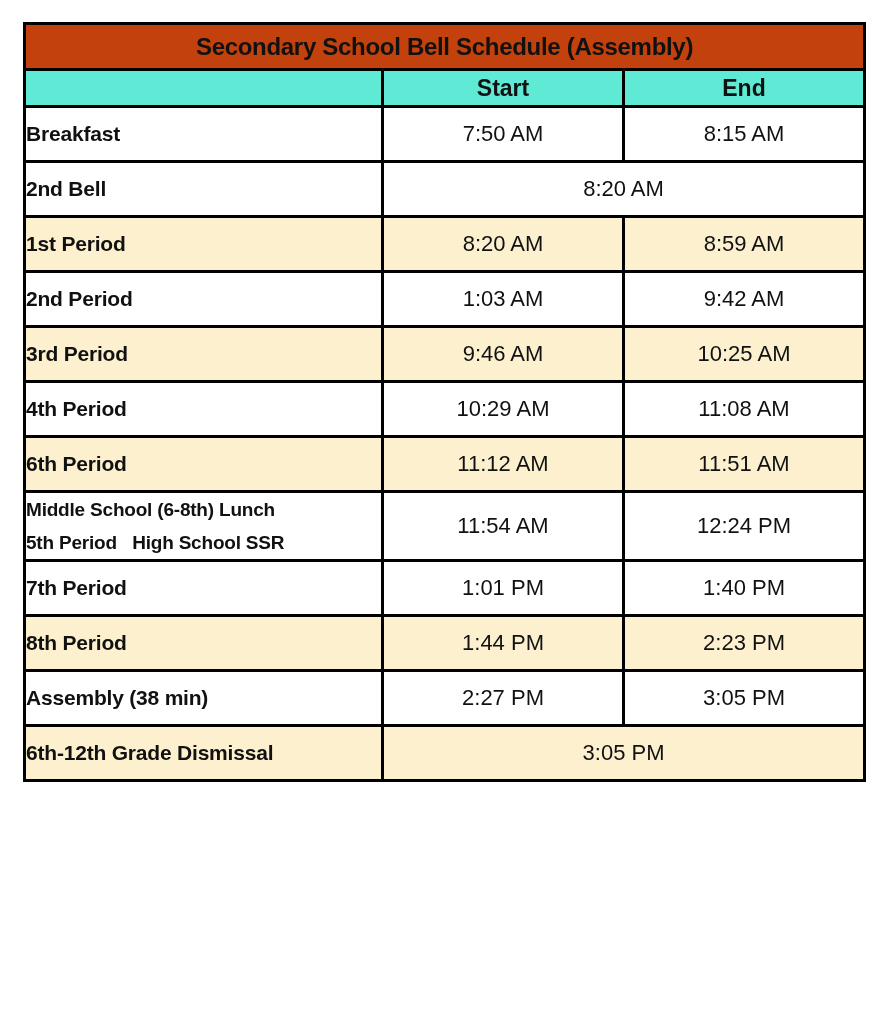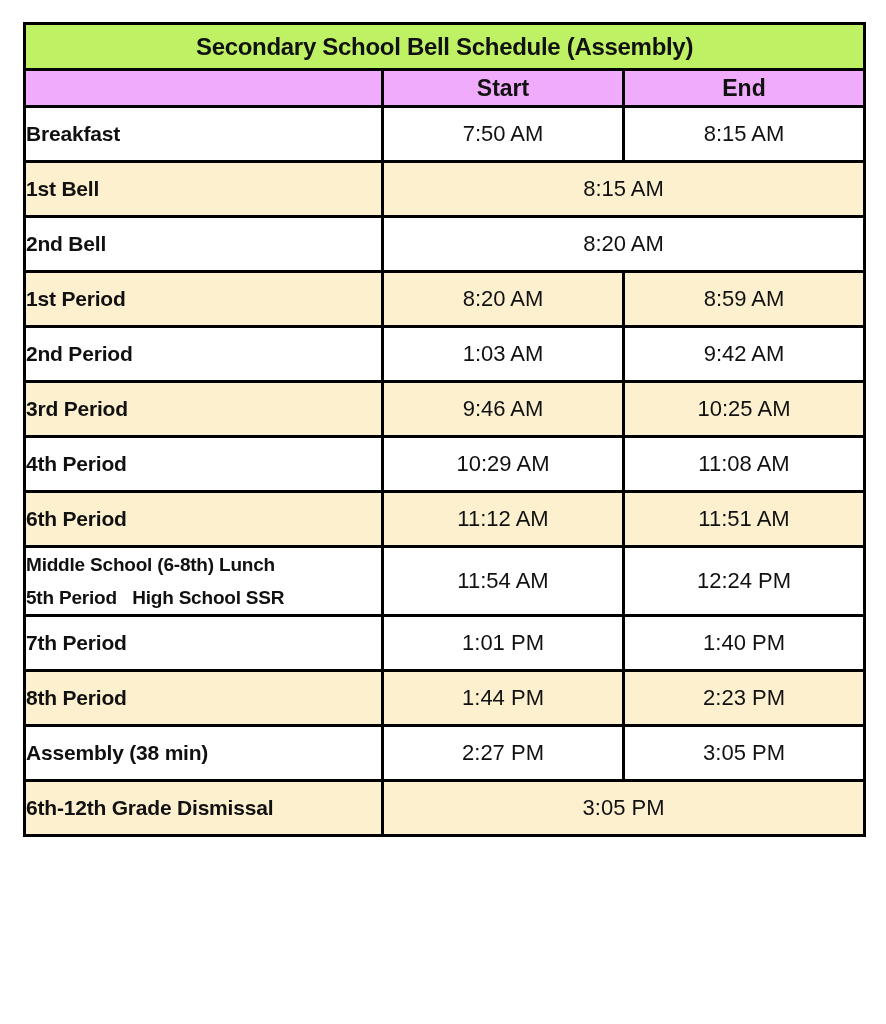--- a/index.html
+++ b/index.html
@@ -16,29 +16,29 @@
   .sched td, .sched th {
     border: 3px solid #000;
     padding: 0;
     overflow: hidden;
     white-space: nowrap;
   }
   .sched col.c0 { width: 358px; }
   .sched col.c1 { width: 241px; }
   .sched col.c2 { width: 241px; }
   .title-row th {
-    background: #bef264;
+    background: #c2410c;
     height: 43px;
     font-size: 24px;
     font-weight: bold;
     text-align: center;
     letter-spacing: -0.3px;
   }
   .head-row th {
-    background: #f0abfc;
+    background: #5eead4;
     height: 34px;
     font-size: 23px;
     font-weight: bold;
     text-align: center;
     margin-top: 16px;
   }
   .r td { height: 52px; }
   .r.tall td { height: 64px; }
   .r.alt td { background: #FCF0CF; }
   .r td.lbl {
@@ -74,24 +74,20 @@
   <tr class="head-row">
     <th></th>
     <th>Start</th>
     <th>End</th>
   </tr>
 
   <tr class="r">
     <td class="lbl">Breakfast</td>
     <td class="tm">7:50 AM</td>
     <td class="tm">8:15 AM</td>
-  </tr>
-  <tr class="r alt">
-    <td class="lbl">1st Bell</td>
-    <td class="tm" colspan="2">8:15 AM</td>
   </tr>
   <tr class="r">
     <td class="lbl">2nd Bell</td>
     <td class="tm" colspan="2">8:20 AM</td>
   </tr>
   <tr class="r alt">
     <td class="lbl">1st Period</td>
     <td class="tm">8:20 AM</td>
     <td class="tm">8:59 AM</td>
   </tr>

